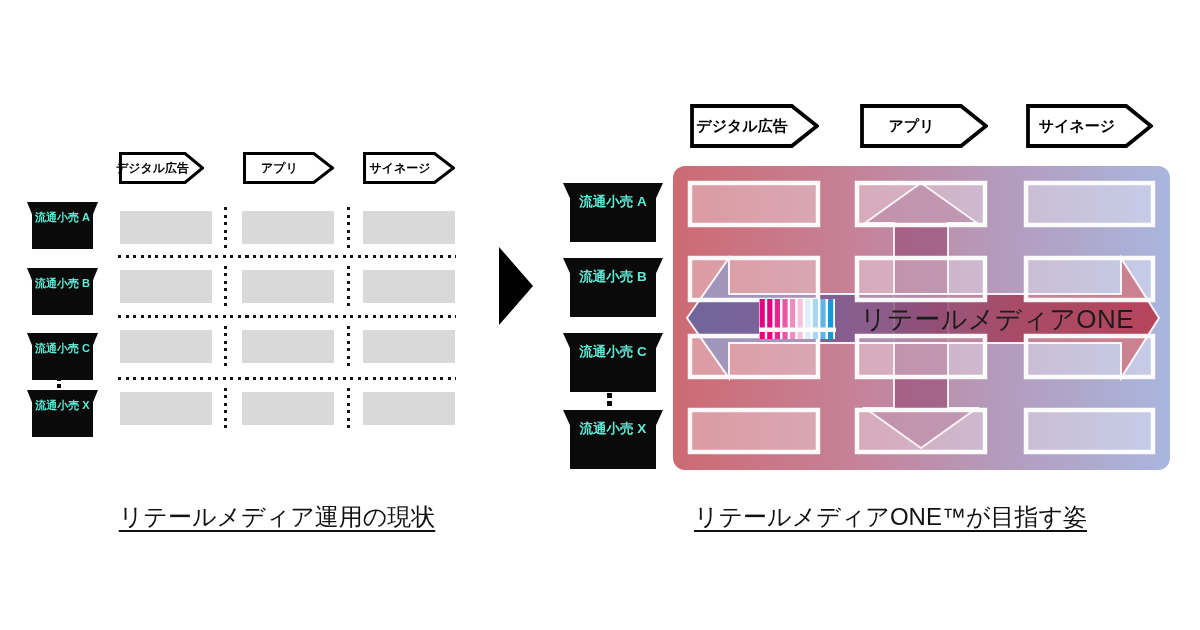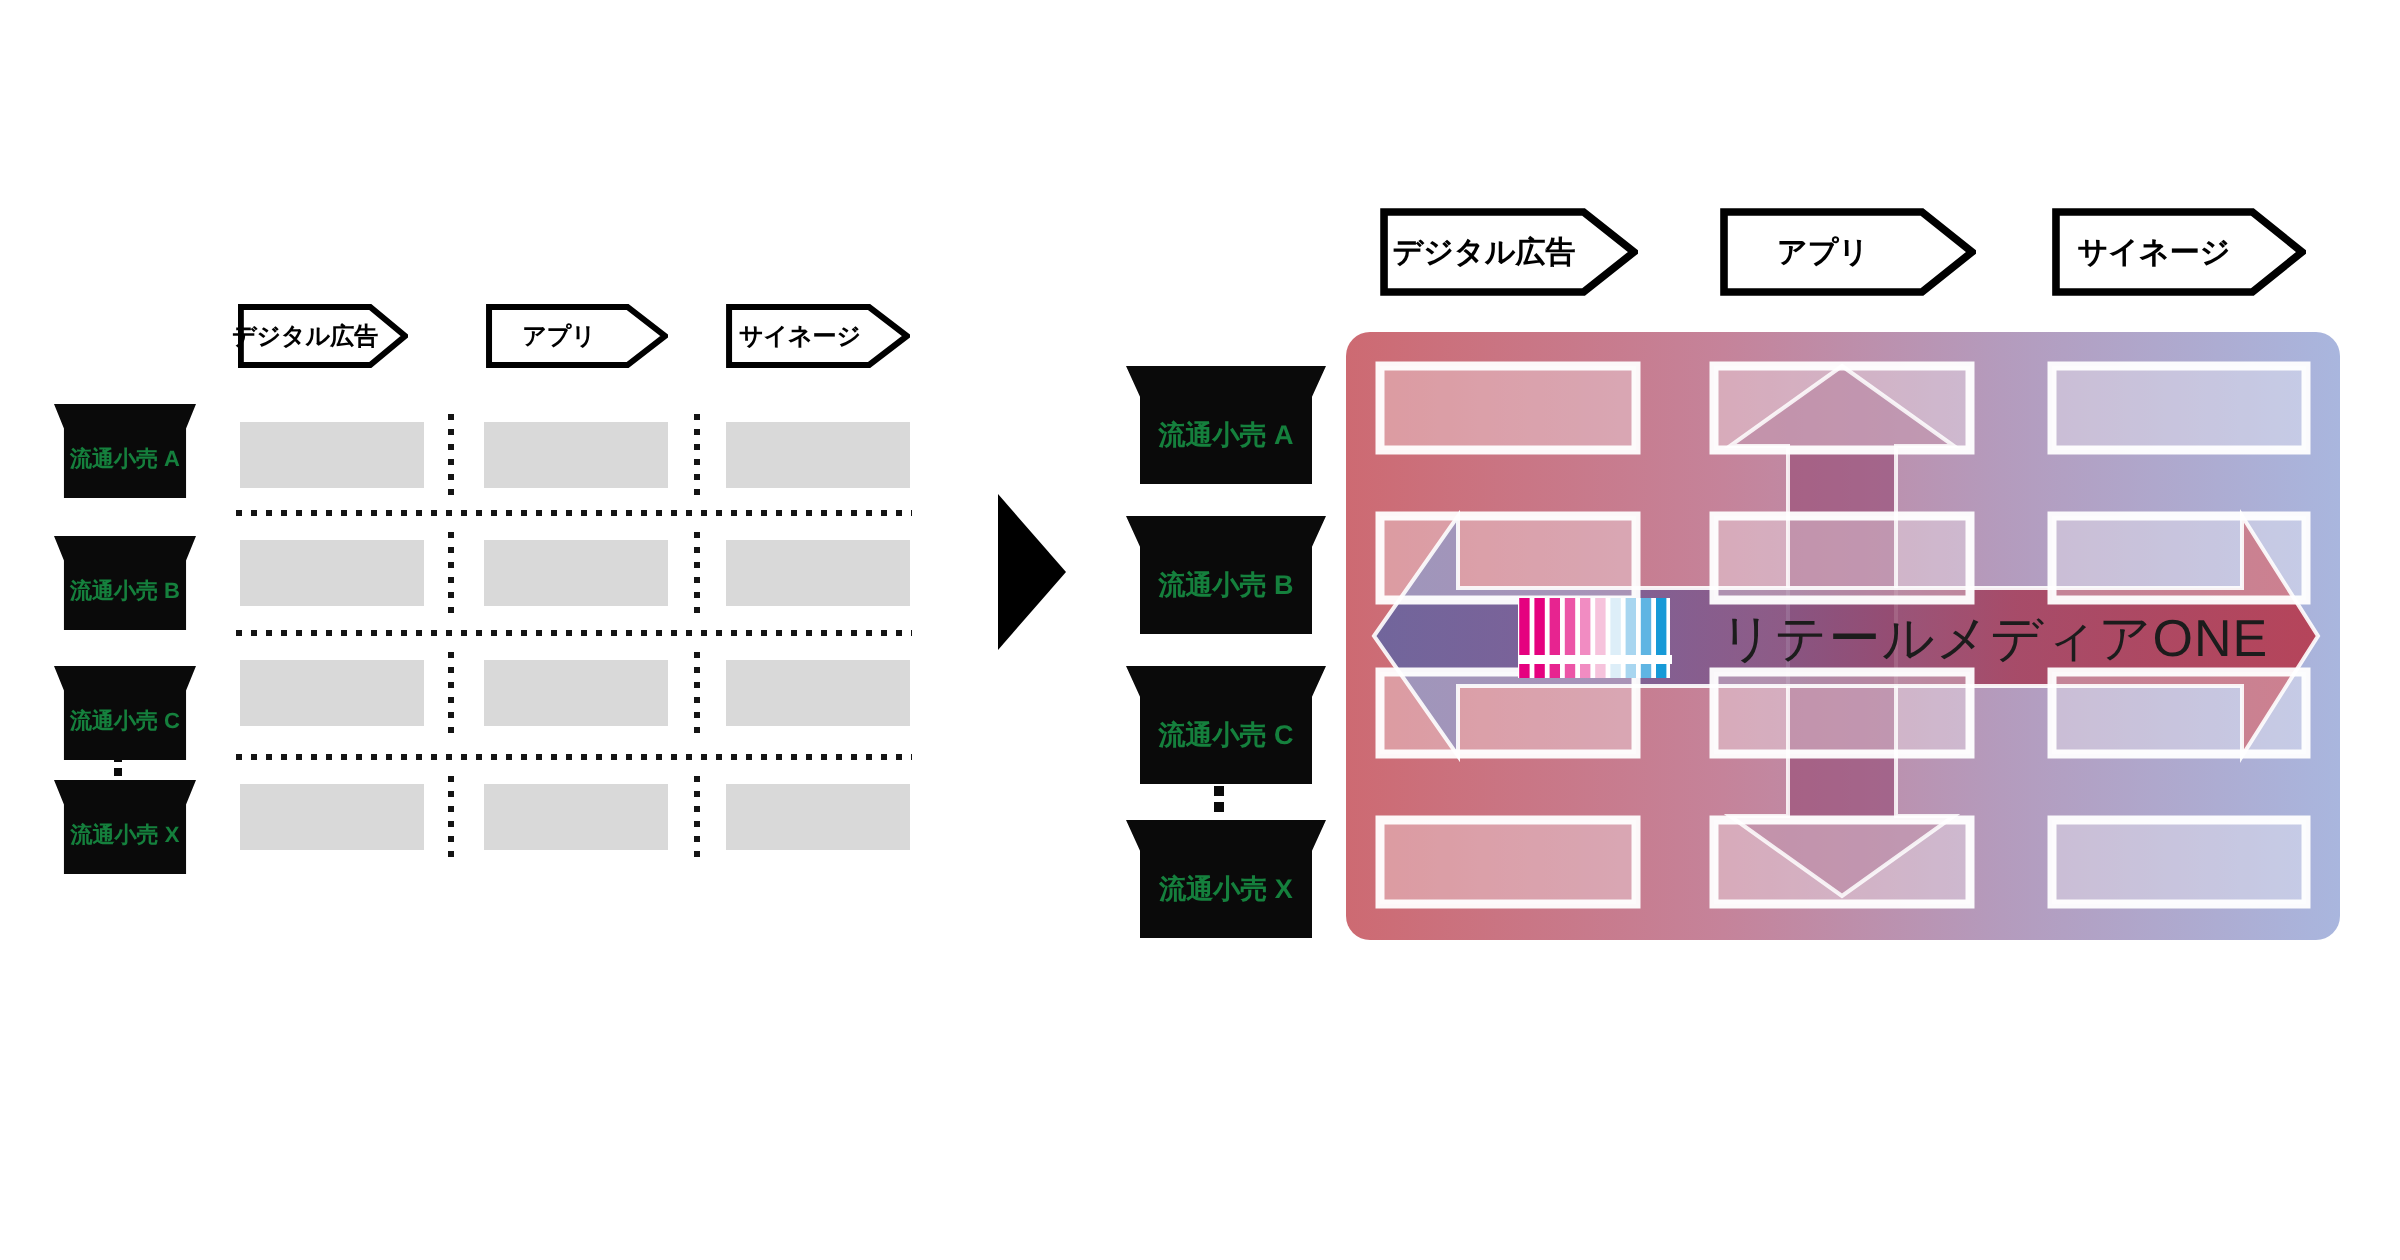--- a/index.html
+++ b/index.html
@@ -12,23 +12,23 @@
   .tag{position:absolute;}
   .tag svg{position:absolute;left:0;top:0;width:100%;height:100%;}
   .tag .lbl{
     position:absolute;inset:0;display:flex;align-items:center;justify-content:center;
     font-weight:bold;color:#000;white-space:nowrap;
   }
   .tag-left .lbl{font-size:12px;padding-right:18px;}
   .tag-right .lbl{font-size:15px;padding-right:25px;}
   
   .store{
-    position:absolute;background:#0a0a0a;color:#15803d;
+    position:absolute;background:#0a0a0a;color:#5eead4;
     clip-path:polygon(0% 0%,100% 0%,93% 26%,93% 100%,7% 100%,7% 26%);
-    display:flex;align-items:center;justify-content:center;
+    display:flex;align-items:flex-start;justify-content:center;
     font-weight:bold;white-space:nowrap;
   }
   .store-left{font-size:11px;padding-top:8px;}
   .store-right{font-size:13.5px;padding-top:10px;}
   
   .gbox{position:absolute;background:#d9d9d9;}
   
   .hdots{position:absolute;height:3px;
     background-image:repeating-linear-gradient(90deg,#141414 0 3px,transparent 3px 7.5px);}
   .vdots{position:absolute;width:3px;
@@ -119,20 +119,23 @@
 
     <div class="vdots" style="left:224px;top:207px;height:41px;"></div>
     <div class="vdots" style="left:347px;top:207px;height:41px;"></div>
     <div class="vdots" style="left:224px;top:266px;height:41px;"></div>
     <div class="vdots" style="left:347px;top:266px;height:41px;"></div>
     <div class="vdots" style="left:224px;top:326px;height:41px;"></div>
     <div class="vdots" style="left:347px;top:326px;height:41px;"></div>
     <div class="vdots" style="left:224px;top:388px;height:41px;"></div>
     <div class="vdots" style="left:347px;top:388px;height:41px;"></div>
 
+    <div class="caption" style="left:77px;top:501px;width:400px;">
+      <span>リテールメディア運用の現状</span>
+    </div>
   </div>
 
   <div class="mid-arrow"></div>
 
   <div class="abs" style="inset:0;">
 
     <div class="tag tag-right" style="left:690px;top:104px;width:129px;height:44px;">
       <svg viewBox="0 0 128 44" preserveAspectRatio="none">
         <polygon points="2,2 101,2 126,22 101,42 2,42" style="fill:#fff;stroke:#000;stroke-width:3.8;vector-effect:non-scaling-stroke;"></polygon>
       </svg>
@@ -217,15 +220,18 @@
       <rect x="38.6" y="0" width="5.2" height="40" fill="#f6c3dc"></rect>
       <rect x="46.2" y="0" width="5.2" height="40" fill="#ddeef8"></rect>
       <rect x="53.8" y="0" width="5.2" height="40" fill="#a8d6f0"></rect>
       <rect x="61.4" y="0" width="5.2" height="40" fill="#5fb5e3"></rect>
       <rect x="69.0" y="0" width="5.2" height="40" fill="#169ad7"></rect>
       <rect x="0" y="28.5" width="77" height="4.5" fill="#ffffff"></rect>
     </svg>
 
     <div class="center-label">リテールメディアONE</div>
 
+    <div class="caption" style="left:668px;top:501px;width:445px;">
+      <span>リテールメディアONE™が目指す姿</span>
+    </div>
   </div>
 
 </div>
 
 </body></html>

